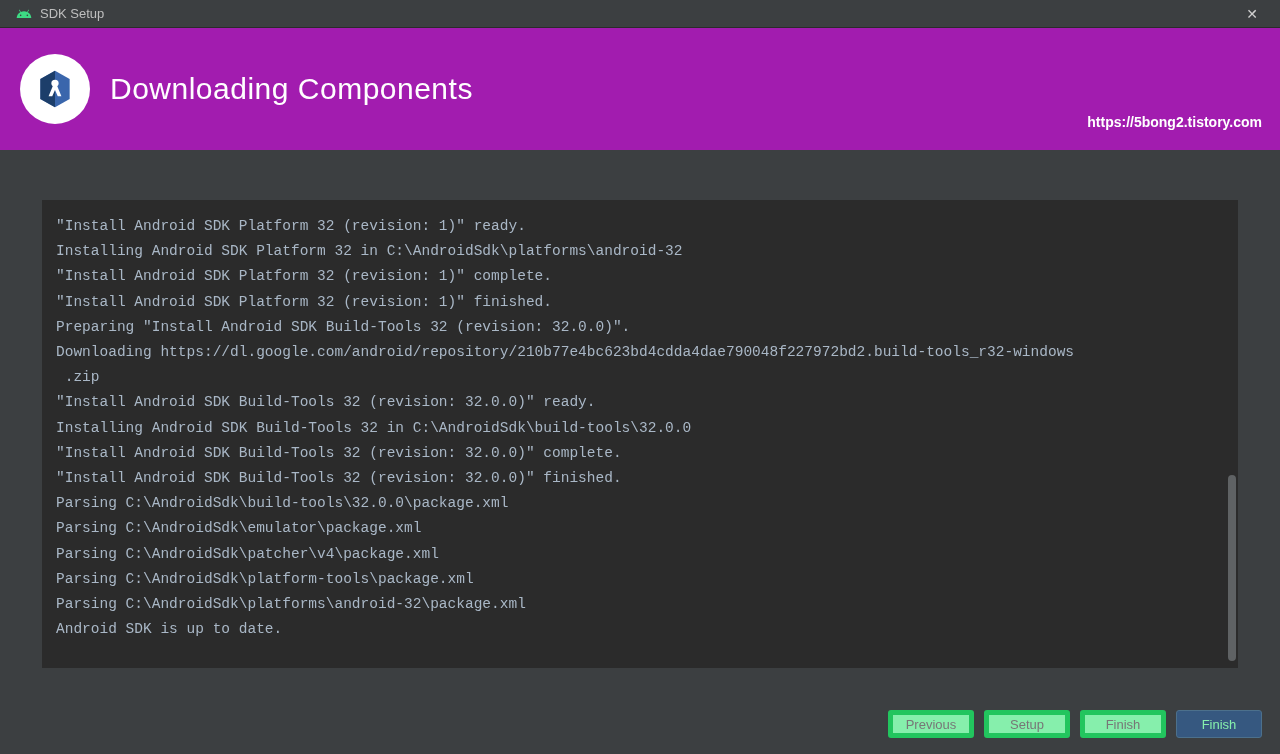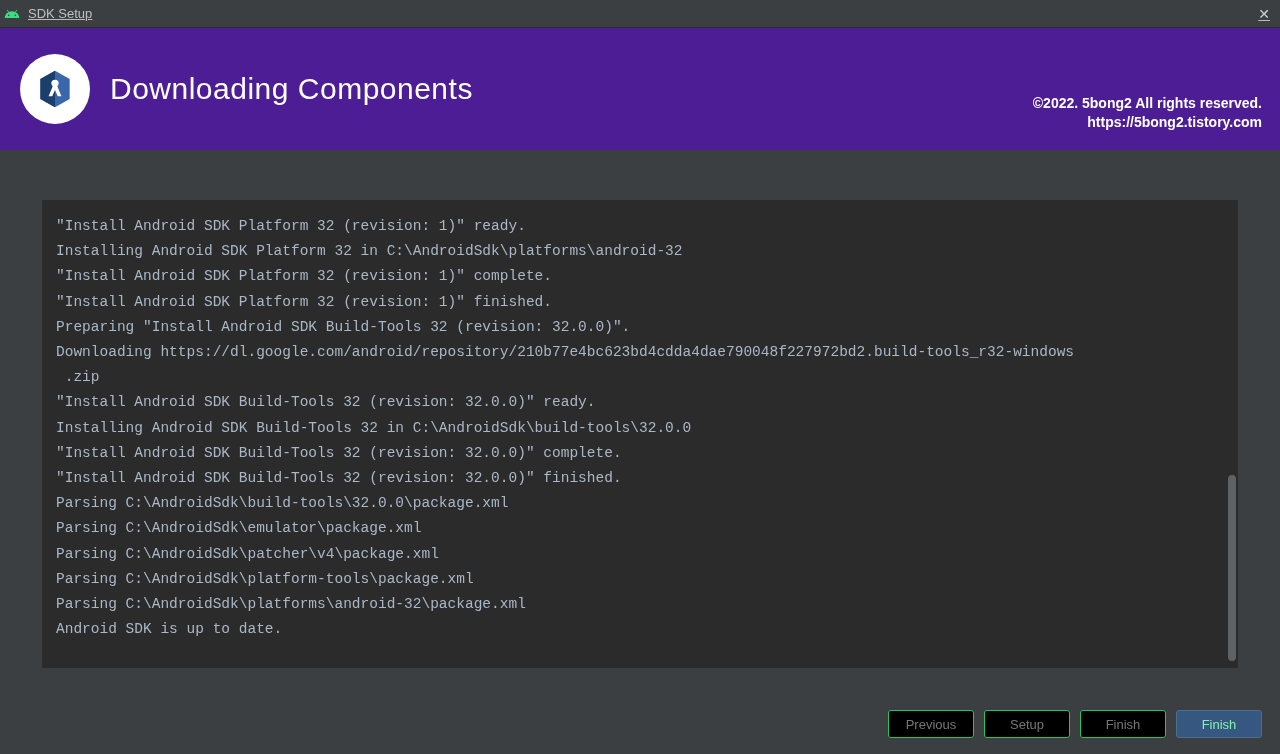--- a/index.html
+++ b/index.html
@@ -10,43 +10,42 @@
     font-family: "Segoe UI", Arial, sans-serif;
     color: #bbbbbb;
     overflow: hidden;
     position: relative;
   }
   .titlebar {
     height: 28px;
     background: #3c3f41;
     display: flex;
     align-items: center;
-    padding: 0 4px;
+    padding: 0 16px;
     border-bottom: 1px solid #2b2b2b;
-    text-decoration: underline;
   }
   .titlebar .android-icon {
     width: 16px; height: 16px;
     margin-right: 8px;
     display: flex; align-items: center; justify-content: center;
   }
   .titlebar .title {
     color: #bfbfbf;
     font-size: 13px;
     flex: 1;
   }
   .titlebar .close {
     color: #d0d0d0;
     font-size: 14px;
     padding: 2px 6px;
     cursor: pointer;
   }
   .header {
     height: 122px;
-    background: #4c1d95;
+    background: #a21caf;
     display: flex;
     align-items: center;
     padding: 16px 20px;
     position: relative;
   }
   .header .logo {
     width: 70px; height: 70px;
     border-radius: 50%;
     background: #ffffff;
     display: flex;
@@ -105,22 +104,22 @@
     height: 60px;
     display: flex;
     justify-content: flex-end;
     align-items: center;
     padding: 0 18px;
     gap: 10px;
   }
   .footer button {
     min-width: 86px;
     height: 28px;
-    background: #000000;
-    border: 1px solid #22c55e;
+    background: #86efac;
+    border: 5px solid #22c55e;
     color: #777777;
     font-size: 13px;
     border-radius: 3px;
     cursor: default;
   }
   .footer button.primary {
     background: #365880;
     border: 1px solid #4c708c;
     color: #86efac;
     cursor: pointer;
@@ -142,21 +141,20 @@
 <div class="header">
   <div class="logo">
     <svg viewBox="0 0 48 48">
       <path fill="#2f5ea8" d="M24 4l16 9v22l-16 9-16-9V13z" opacity="0.95"></path>
       <path fill="#17375e" d="M24 4v40l-16-9V13z" opacity="0.85"></path>
       <path fill="#ffffff" d="M24 14a4 4 0 014 4 4 4 0 01-1.5 3.1L31 32h-4l-3-7-3 7h-4l4.5-10.9A4 4 0 0120 18a4 4 0 014-4z"></path>
     </svg>
   </div>
   <h1>Downloading Components</h1>
   <div class="copyright">
-    <div>©2022. 5bong2 All rights reserved.</div>
     <div>https://5bong2.tistory.com</div>
   </div>
 </div>
 
 <div class="content">
   <div class="log-box">
     <pre>"Install Android SDK Platform 32 (revision: 1)" ready.
 Installing Android SDK Platform 32 in C:\AndroidSdk\platforms\android-32
 "Install Android SDK Platform 32 (revision: 1)" complete.
 "Install Android SDK Platform 32 (revision: 1)" finished.

